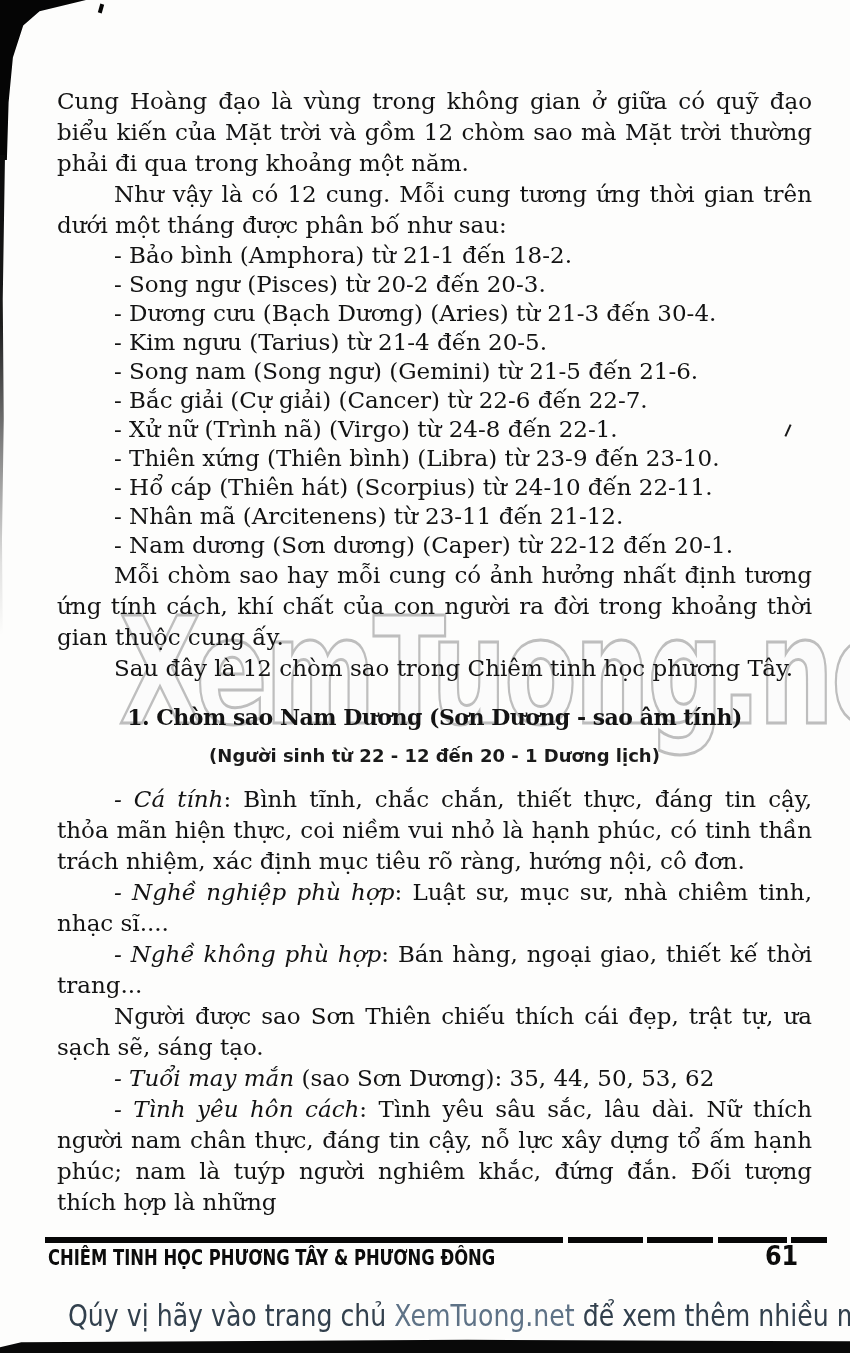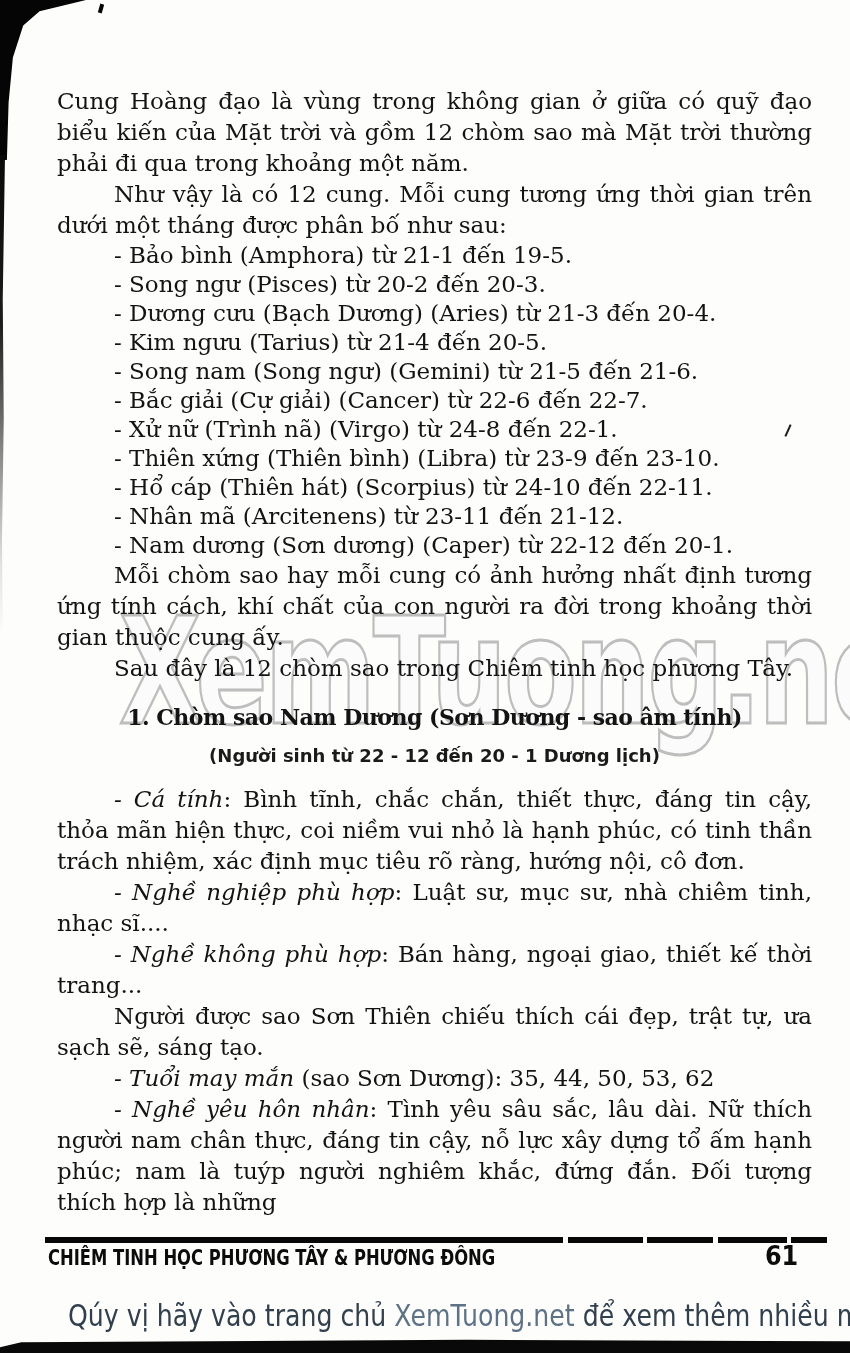--- a/index.html
+++ b/index.html
@@ -138,23 +138,23 @@
 
 <div class="page">
 
   <div class="watermark">XemTuong.net</div>
 
   <div class="content">
     <p class="para no-indent">Cung Hoàng đạo là vùng trong không gian ở giữa có quỹ đạo biểu kiến của Mặt trời và gồm 12 chòm sao mà Mặt trời thường phải đi qua trong khoảng một năm.</p>
     <p class="para">Như vậy là có 12 cung. Mỗi cung tương ứng thời gian trên dưới một tháng được phân bố như sau:</p>
 
     <div class="zodiac-list">
-      <div class="zodiac-item">- Bảo bình (Amphora) từ 21-1 đến 19-5.</div>
+      <div class="zodiac-item">- Bảo bình (Amphora) từ 21-1 đến 18-2.</div>
       <div class="zodiac-item">- Song ngư (Pisces) từ 20-2 đến 20-3.</div>
-      <div class="zodiac-item">- Dương cưu (Bạch Dương) (Aries) từ 21-3 đến 20-4.</div>
+      <div class="zodiac-item">- Dương cưu (Bạch Dương) (Aries) từ 21-3 đến 30-4.</div>
       <div class="zodiac-item">- Kim ngưu (Tarius) từ 21-4 đến 20-5.</div>
       <div class="zodiac-item">- Song nam (Song ngư) (Gemini) từ 21-5 đến 21-6.</div>
       <div class="zodiac-item">- Bắc giải (Cự giải) (Cancer) từ 22-6 đến 22-7.</div>
       <div class="zodiac-item">- Xử nữ (Trình nã) (Virgo) từ 24-8 đến 22-1.</div>
       <div class="zodiac-item">- Thiên xứng (Thiên bình) (Libra) từ 23-9 đến 23-10.</div>
       <div class="zodiac-item">- Hổ cáp (Thiên hát) (Scorpius) từ 24-10 đến 22-11.</div>
       <div class="zodiac-item">- Nhân mã (Arcitenens) từ 23-11 đến 21-12.</div>
       <div class="zodiac-item">- Nam dương (Sơn dương) (Caper) từ 22-12 đến 20-1.</div>
     </div>
 
@@ -162,21 +162,21 @@
     <p class="para">Sau đây là 12 chòm sao trong Chiêm tinh học phương Tây.</p>
 
     <h2 class="section-heading">1. Chòm sao Nam Dương (Sơn Dương - sao âm tính)</h2>
     <div class="section-subtitle">(Người sinh từ 22 - 12 đến 20 - 1 Dương lịch)</div>
 
     <p class="para"><span class="lead">- Cá tính</span><span>: Bình tĩnh, chắc chắn, thiết thực, đáng tin cậy, thỏa mãn hiện thực, coi niềm vui nhỏ là hạnh phúc, có tinh thần trách nhiệm, xác định mục tiêu rõ ràng, hướng nội, cô đơn.</span></p>
     <p class="para"><span class="lead">- Nghề nghiệp phù hợp</span><span>: Luật sư, mục sư, nhà chiêm tinh, nhạc sĩ....</span></p>
     <p class="para"><span class="lead">- Nghề không phù hợp</span><span>: Bán hàng, ngoại giao, thiết kế thời trang...</span></p>
     <p class="para">Người được sao Sơn Thiên chiếu thích cái đẹp, trật tự, ưa sạch sẽ, sáng tạo.</p>
     <p class="para"><span class="lead">- Tuổi may mắn</span><span> (sao Sơn Dương): 35, 44, 50, 53, 62</span></p>
-    <p class="para"><span class="lead">- Nghề yêu hôn nhân</span><span>: Tình yêu sâu sắc, lâu dài. Nữ thích người nam chân thực, đáng tin cậy, nỗ lực xây dựng tổ ấm hạnh phúc; nam là tuýp người nghiêm khắc, đứng đắn. Đối tượng thích hợp là những</span></p>
+    <p class="para"><span class="lead">- Tình yêu hôn cách</span><span>: Tình yêu sâu sắc, lâu dài. Nữ thích người nam chân thực, đáng tin cậy, nỗ lực xây dựng tổ ấm hạnh phúc; nam là tuýp người nghiêm khắc, đứng đắn. Đối tượng thích hợp là những</span></p>
   </div>
 
   <div class="stray-mark"></div>
 
   <div class="footer-rule">
     <span class="rule-gap" style="left:518px;width:5px;"></span>
     <span class="rule-gap" style="left:598px;width:4px;"></span>
     <span class="rule-gap" style="left:668px;width:5px;"></span>
     <span class="rule-gap" style="left:742px;width:4px;"></span>
   </div>

